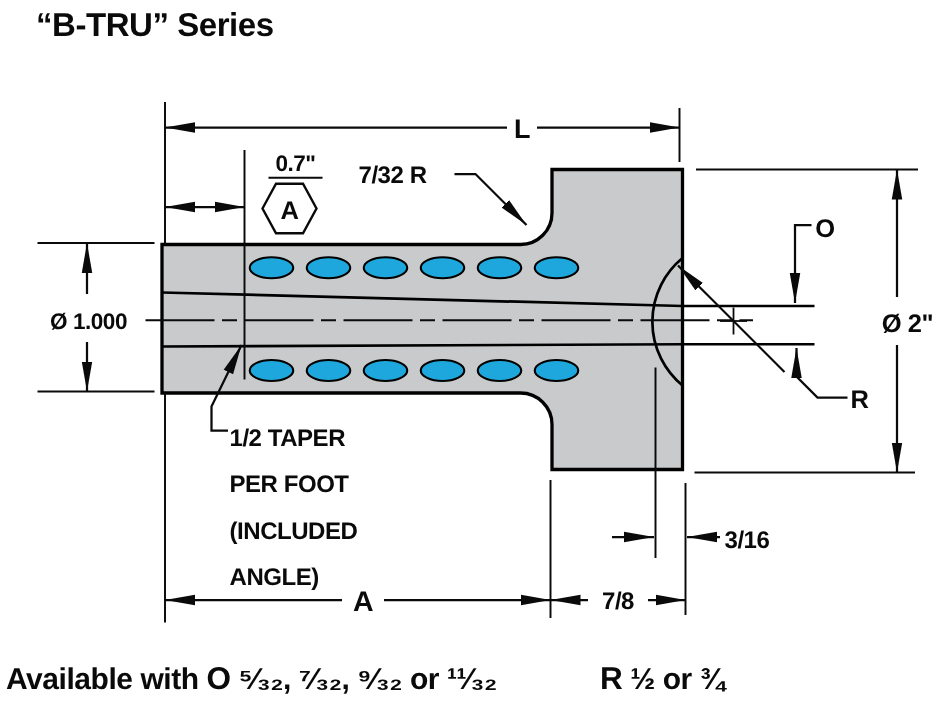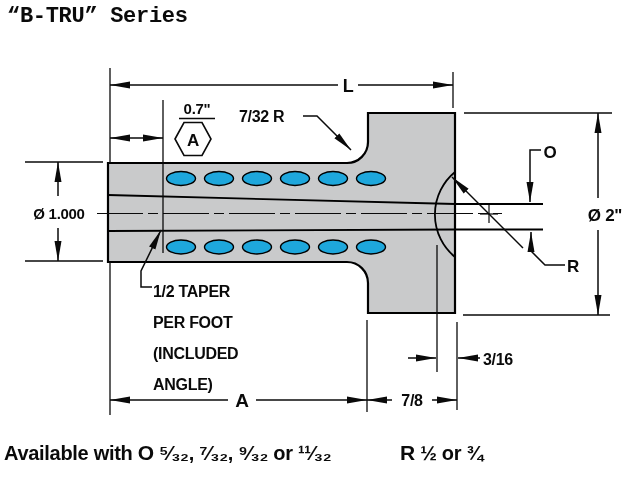--- a/index.html
+++ b/index.html
@@ -2,21 +2,21 @@
 <html><head>
 <meta charset="utf-8">
 <style>
   html,body{margin:0;padding:0;}
   body{
     width:630px;height:482px;position:relative;background:#ffffff;
     font-family:"Liberation Sans", sans-serif;color:#0a0a0a;overflow:hidden;
   }
   .abs{position:absolute;}
   #title{
-    left:7px;top:4px;font-size:22px;font-weight:bold;letter-spacing:-0.3px;white-space:nowrap;font-family:Liberation Mono, monospace;
+    left:24px;top:4px;font-size:22px;font-weight:bold;letter-spacing:-0.3px;white-space:nowrap;
   }
   .avail{
     top:441px;font-size:20px;font-weight:bold;letter-spacing:-0.3px;white-space:nowrap;
   }
   .avail .heavy{font-weight:900;font-size:21px;}
   #avail-left{left:4px;}
   #avail-right{left:400px;}
   svg{position:absolute;left:0;top:0;}
   svg text{
     font-family:"Liberation Sans", sans-serif;font-weight:bold;fill:#0a0a0a;letter-spacing:-0.3px;

